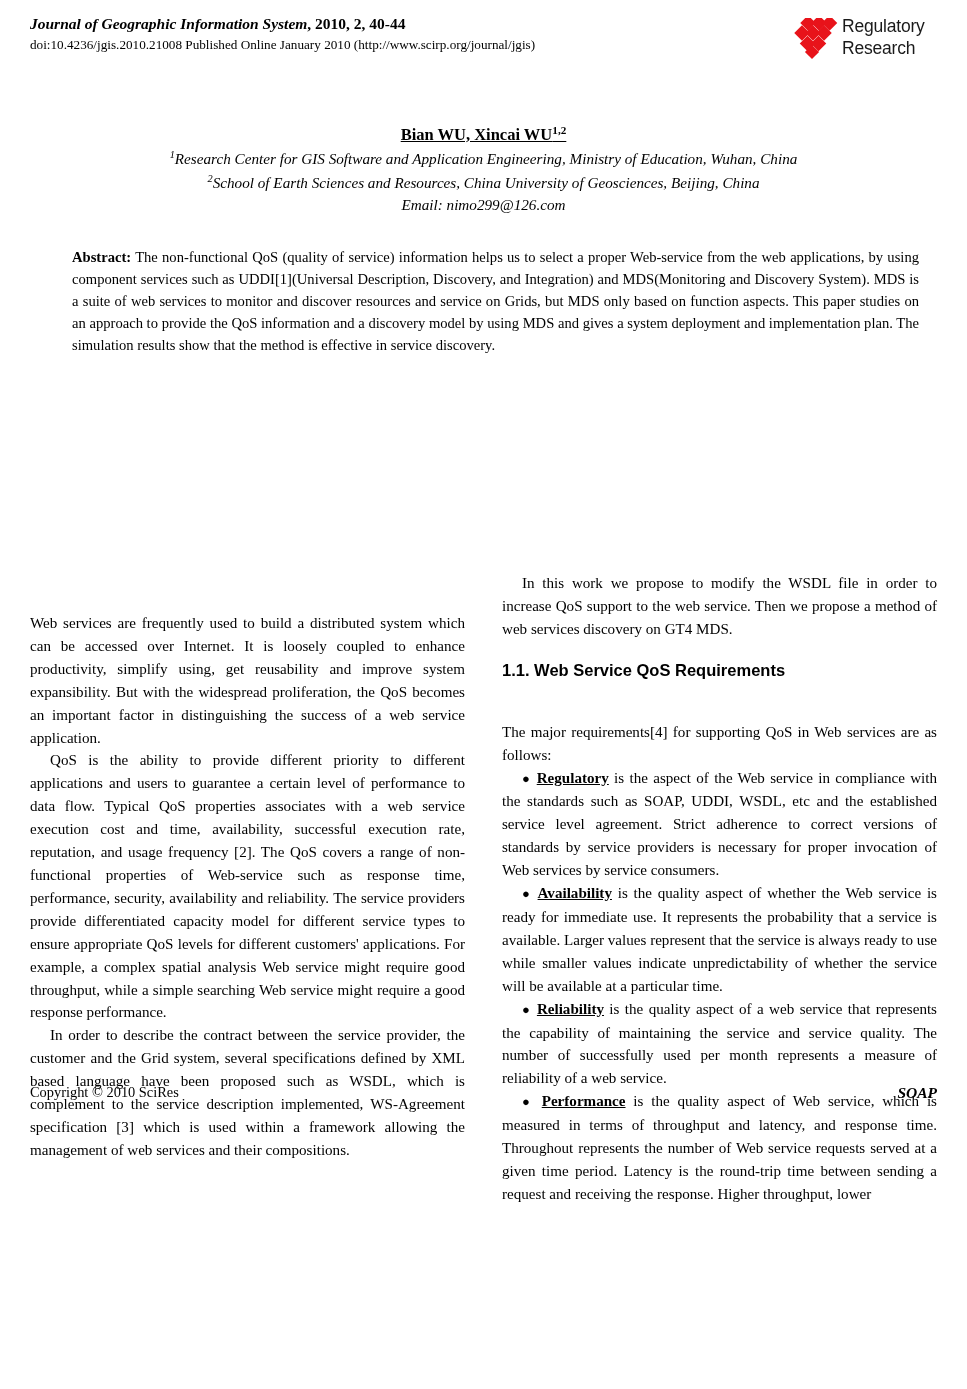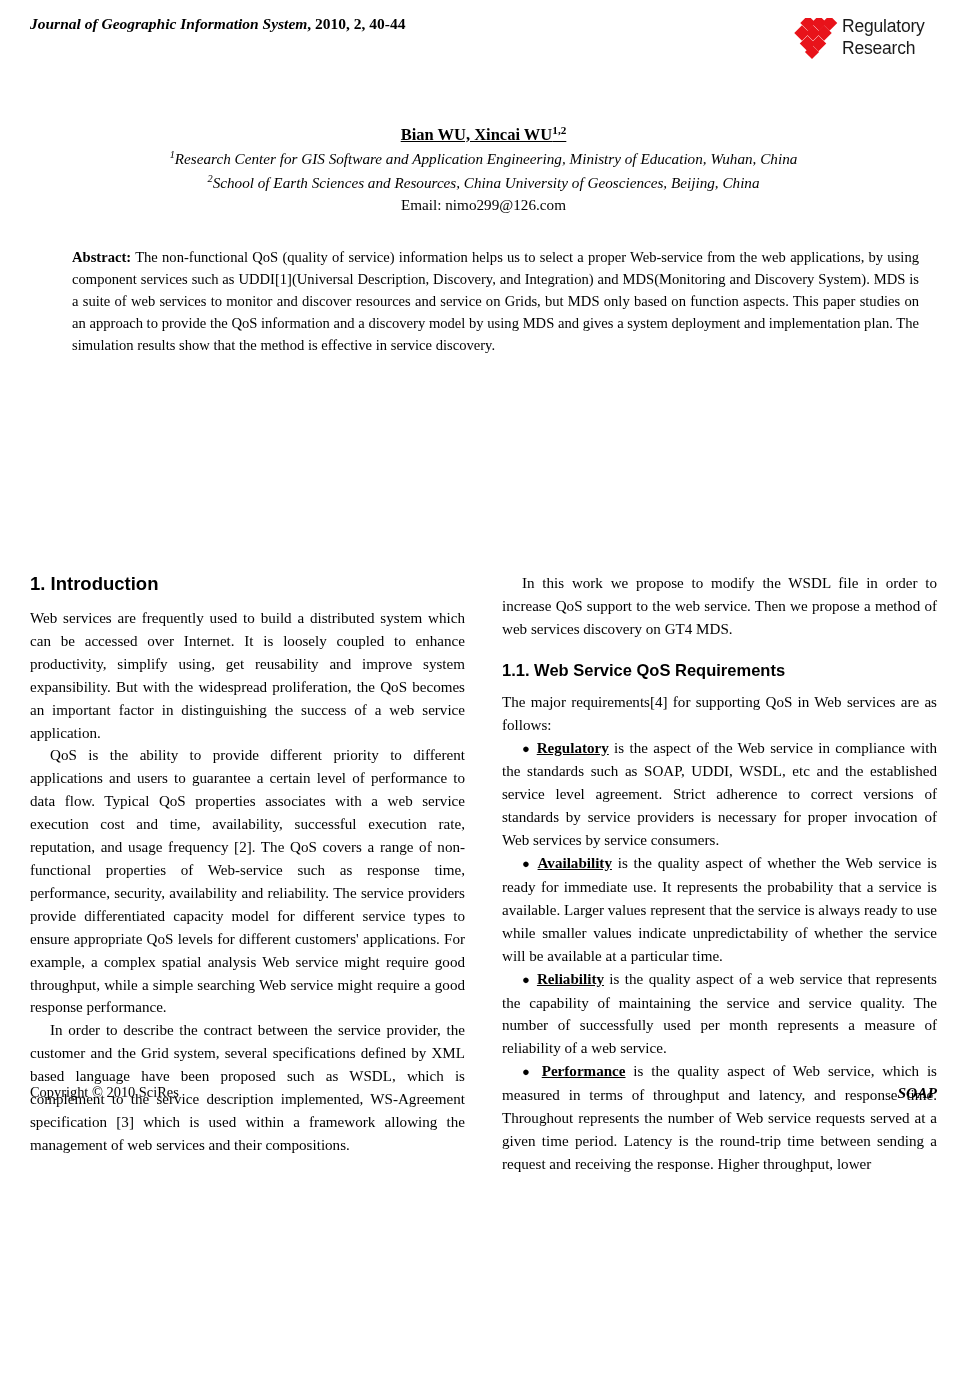--- a/index.html
+++ b/index.html
@@ -96,20 +96,21 @@
     text-decoration: underline;
   }
   .affil {
     font-size: 15.2px;
     font-style: italic;
     line-height: 21.5px;
     margin-top: 2px;
   }
   .email {
     font-size: 15.2px;
+    font-style: italic;
     line-height: 21.5px;
     margin-top: 1px;
   }
   sup { font-size: 0.68em; vertical-align: super; line-height: 0; }
 
   
   .abstract-wrap {
     margin: 30px 18px 0 42px;
   }
   .abstract {
@@ -155,21 +156,21 @@
   }
   p.body {
     font-size: 15.1px;
     line-height: 22.9px;
     text-align: justify;
     text-justify: inter-word;
     margin: 0;
   }
   p.body + p.body { text-indent: 20px; }
   p.body.indent { text-indent: 20px; }
-  p.body.noindent { text-indent: 0; }
+  p.body.noindent { text-indent: 0; margin-top: 40px; }
   p.bullet {
     font-size: 15.1px;
     line-height: 22.9px;
     text-align: justify;
     text-justify: inter-word;
     margin: 0;
     text-indent: 20px;
   }
   p.bullet .bullet-mark { font-size: 13px; }
   p.bullet .term { font-weight: bold; text-decoration: underline; }
@@ -197,20 +198,21 @@
   }
 </style>
 </head>
 <body>
 
 <div class="page">
 
   <div class="masthead">
     <div class="masthead-text">
       <div class="journal-line"><span>Journal of Geographic Information System</span><span class="issue">, 2010, 2, 40-44</span></div>
+      <div class="doi-line">doi:10.4236/jgis.2010.21008 Published Online January 2010 (http://www.scirp.org/journal/jgis)</div>
     </div>
 
     <div class="logo">
       <svg class="logo-mark" viewBox="0 0 46 42" xmlns="http://www.w3.org/2000/svg">
         <g fill="#e8131a">
           <rect x="10.5" y="-0.5" width="11" height="11" transform="rotate(45 16 5)"></rect>
           <rect x="21.5" y="-0.5" width="11" height="11" transform="rotate(45 27 5)"></rect>
           <rect x="32.0" y="-0.5" width="11" height="11" transform="rotate(45 37.5 5)"></rect>
           <rect x="4.5" y="9.5" width="11" height="11" transform="rotate(45 10 15)"></rect>
           <rect x="15.5" y="9.5" width="11" height="11" transform="rotate(45 21 15)"></rect>
@@ -235,21 +237,20 @@
     <div class="email">Email: nimo299@126.com</div>
   </div>
 
   <div class="abstract-wrap">
     <p class="abstract"><span class="lead">Abstract:</span><span> The non-functional QoS (quality of service) information helps us to select a proper Web-service from the web applications, by using component services such as UDDI[1](Universal Description, Discovery, and Integration) and MDS(Monitoring and Discovery System). MDS is a suite of web services to monitor and discover resources and service on Grids, but MDS only based on function aspects. This paper studies on an approach to provide the QoS information and a discovery model by using MDS and gives a system deployment and implementation plan. The simulation results show that the method is effective in service discovery.</span></p>
   </div>
 
   <div class="columns">
 
     <div class="col">
-      <h2 class="section">1. Introduction</h2>
       <p class="body noindent">Web services are frequently used to build a distributed system which can be accessed over Internet. It is loosely coupled to enhance productivity, simplify using, get reusability and improve system expansibility. But with the widespread proliferation, the QoS becomes an important factor in distinguishing the success of a web service application.</p>
       <p class="body indent">QoS is the ability to provide different priority to different applications and users to guarantee a certain level of performance to data flow. Typical QoS properties associates with a web service execution cost and time, availability, successful execution rate, reputation, and usage frequency [2]. The QoS covers a range of non-functional properties of Web-service such as response time, performance, security, availability and reliability. The service providers provide differentiated capacity model for different service types to ensure appropriate QoS levels for different customers' applications. For example, a complex spatial analysis Web service might require good throughput, while a simple searching Web service might require a good response performance.</p>
       <p class="body indent">In order to describe the contract between the service provider, the customer and the Grid system, several specifications defined by XML based language have been proposed such as WSDL, which is complement to the service description implemented, WS-Agreement specification [3] which is used within a framework allowing the management of web services and their compositions.</p>
     </div>
 
     <div class="col">
       <p class="body indent">In this work we propose to modify the WSDL file in order to increase QoS support to the web service. Then we propose a method of web services discovery on GT4 MDS.</p>
 
       <h3 class="subsection">1.1. Web Service QoS Requirements</h3>
 

